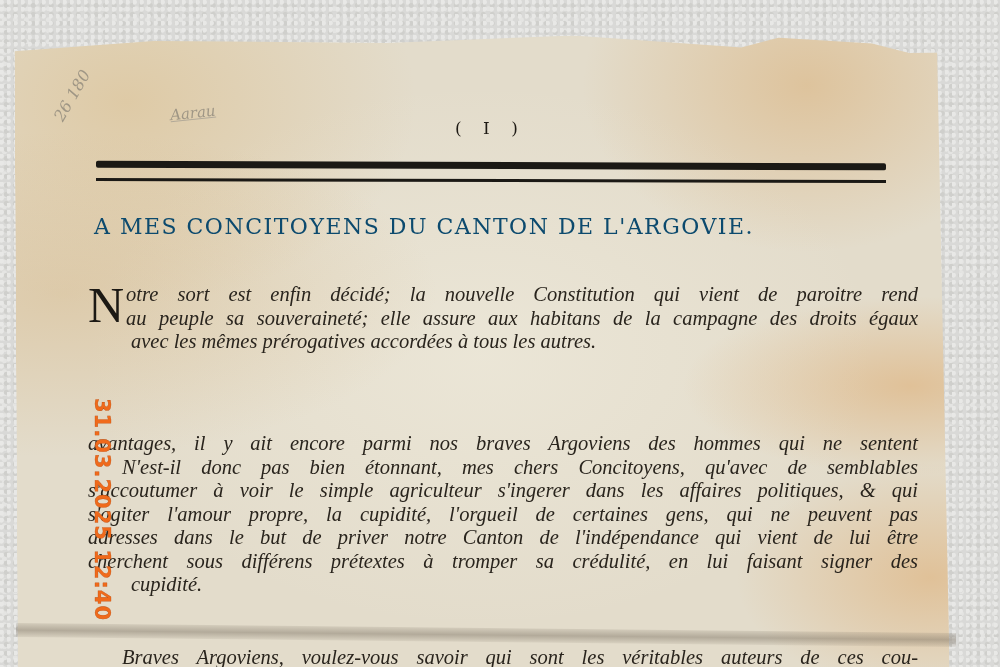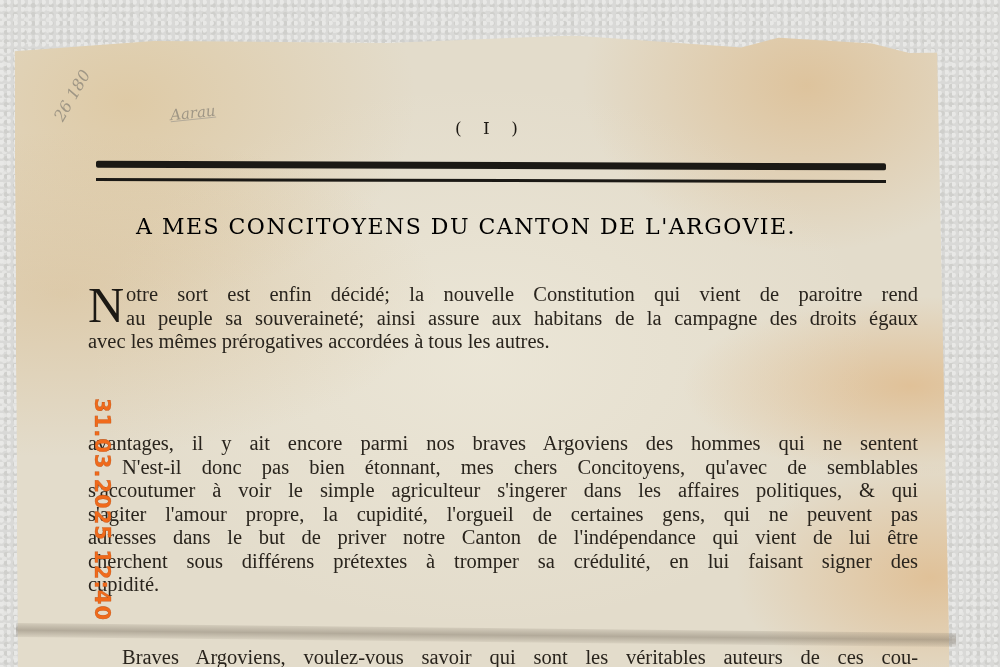--- a/index.html
+++ b/index.html
@@ -32,30 +32,30 @@
   .pencil.num { left: 44px; top: 86px; font-size: 16px; transform: rotate(-60deg); }
   .pencil.sig { left: 170px; top: 104px; font-size: 15px; transform: rotate(-6deg); text-decoration: underline; text-decoration-color: #a49e92; }
   .folio {
     position: absolute; left: 455px; top: 118px; font-family: "DejaVu Serif", serif;
     font-size: 17px; color: #1e1a14; letter-spacing: 8px;
   }
   .rule-thick { position: absolute; left: 96px; top: 162px; width: 790px; height: 7px; background: #1b1915; border-radius: 2px; transform: rotate(0.2deg); }
   .rule-thin { position: absolute; left: 96px; top: 179px; width: 790px; height: 3px; background: #1b1915; transform: rotate(0.15deg); }
   .title {
     position: absolute; left: 94px; top: 214px; width: 820px;
-    font-family: "DejaVu Serif", serif; font-size: 22px; color: #000000;
-    letter-spacing: 1.5px; white-space: nowrap; margin-left: 42px;
+    font-family: "DejaVu Serif", serif; font-size: 22px; color: #0c4a6e;
+    letter-spacing: 1.5px; white-space: nowrap;
   }
   .body {
     position: absolute; left: 88px; width: 830px;
     font-family: "Liberation Serif", serif; font-size: 20.5px; color: #29241d;
     line-height: 23.5px; text-align: justify;
   }
-  .body .line { display: block; white-space: nowrap; text-align-last: justify; text-align: justify; }
-  .body .line.last { text-align-last: left; }
+  .body .line { display: block; white-space: nowrap; text-align-last: justify; text-align: justify; font-style: italic; }
+  .body .line.last { text-align-last: left; margin-left: 43px; }
   .p1 { top: 283px; }
   .p2 { top: 432px; }
   .p3 { top: 646px; }
   .dropcap {
     font-family: "Liberation Serif", serif; font-size: 50px; line-height: 40px;
     float: left; margin-right: 2px; margin-top: 2px; color: #1c1914;
   }
   .indent { padding-left: 34px; }
   .fold {
     position: absolute; left: 16px; top: 628px; width: 940px; height: 14px;
@@ -79,21 +79,21 @@
 
 <div class="folio">( I )</div>
 <div class="rule-thick"></div>
 <div class="rule-thin"></div>
 
 <div class="title">A MES CONCITOYENS DU CANTON DE L'ARGOVIE.</div>
 
 <div class="body p1">
   <span class="dropcap">N</span>
   <span class="line">otre sort est enfin décidé; la nouvelle Constitution qui vient de paroitre rend</span>
-  <span class="line">au peuple sa souveraineté; ainsi assure aux habitans de la campagne des droits égaux</span>
+  <span class="line">au peuple sa souveraineté; elle assure aux habitans de la campagne des droits égaux</span>
   <span class="line last">avec les mêmes prérogatives accordées à tous les autres.</span>
 </div>
 
 <div class="body p2">
   <span class="line">avantages, il y ait encore parmi nos braves Argoviens des hommes qui ne sentent</span>
   <span class="line indent">N'est-il donc pas bien étonnant, mes chers Concitoyens, qu'avec de semblables</span>
   <span class="line">s'accoutumer à voir le simple agriculteur s'ingerer dans les affaires politiques, &amp; qui</span>
   <span class="line">s'agiter l'amour propre, la cupidité, l'orgueil de certaines gens, qui ne peuvent pas</span>
   <span class="line">adresses dans le but de priver notre Canton de l'indépendance qui vient de lui être</span>
   <span class="line">cherchent sous différens prétextes à tromper sa crédulité, en lui faisant signer des</span>

